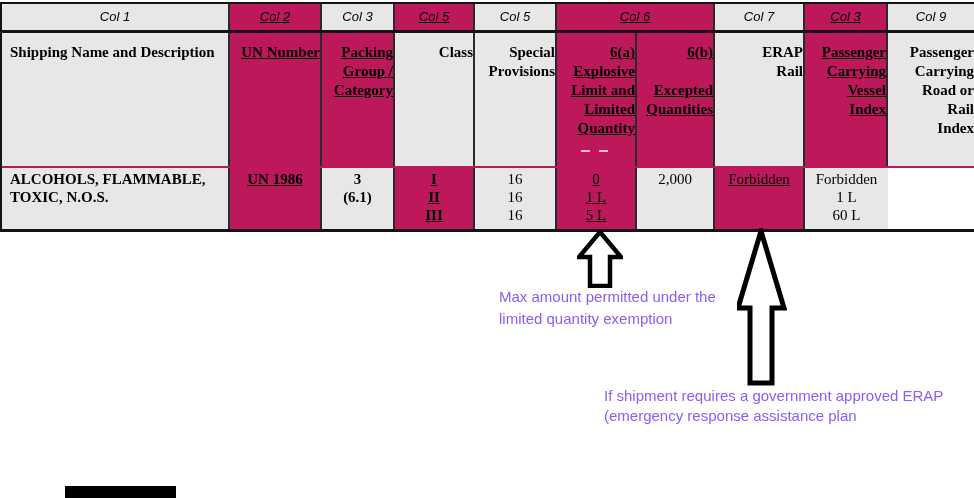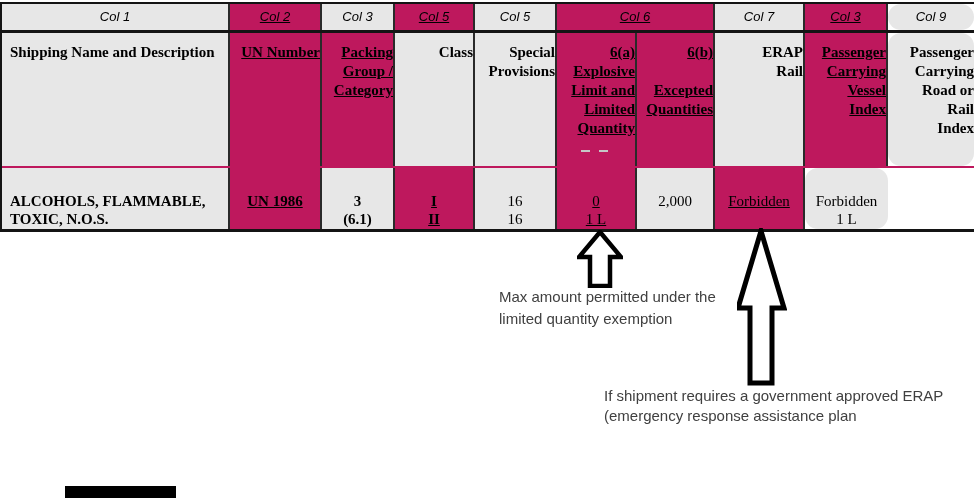--- a/index.html
+++ b/index.html
@@ -7,32 +7,32 @@
         font-family:"Liberation Serif","DejaVu Serif",serif;color:#000;}
   .tbl{position:absolute;left:0;top:2px;width:974px;border-top:2px solid #141414;border-left:2px solid #141414;box-sizing:border-box;}
   .grid{display:grid;grid-template-columns:228px 92px 73px 80px 82px 80px 78px 90px 83px 86px;box-sizing:border-box;}
   .row1{height:29px;border-bottom:3px solid #141414;}
   .row1 .cell{height:26px;}
   .row2{height:135px;border-bottom:2px solid #be185d;}
   .row2 .cell{height:133px;}
   .row3{height:64px;border-bottom:3px solid #141414;}
   .row3 .cell{height:61px;}
   .cell{box-sizing:border-box;border-right:2px solid #2a2a2a;text-align:center;overflow:hidden;white-space:pre-line;}
-  .cell:last-child{border-right:none;border-radius:13px;}
+  .cell:last-child{border-right:none;}
   .c-gray{background:#e7e7e7;}
   .c-white{background:#be185d;text-decoration:underline;}
   .collabel{font-family:"Liberation Sans","DejaVu Sans",sans-serif;font-style:italic;font-size:13px;padding-top:5px;}
   .span2{grid-column:span 2;}
   .hdr{font-weight:bold;font-size:15px;line-height:19px;padding-top:10px;text-align:right;}
-  .data{font-size:15px;line-height:18px;padding-top:24px;}
+  .data{font-size:15px;line-height:18px;padding-top:2px;}
   .bold{font-weight:bold;}
   .left{text-align:left;padding-left:8px;padding-right:4px;}
   .arrow{position:absolute;}
   .note{position:absolute;font-family:"Liberation Sans","DejaVu Sans",sans-serif;
-        font-size:15px;color:#404040;white-space:pre-line;}
+        font-size:15px;color:#8b5cf6;white-space:pre-line;}
   .note1{left:499px;top:286px;line-height:22px;}
   .note2{left:604px;top:386px;line-height:20px;}
   .remnant{position:absolute;height:2px;background:#c6c6c6;top:150px;}
   .rem-a{left:581px;width:9px;}
   .rem-b{left:599px;width:9px;}
   .blackbar{position:absolute;left:65px;top:486px;width:111px;height:12px;background:#000;}
 </style>
 </head>
 <body>
 

